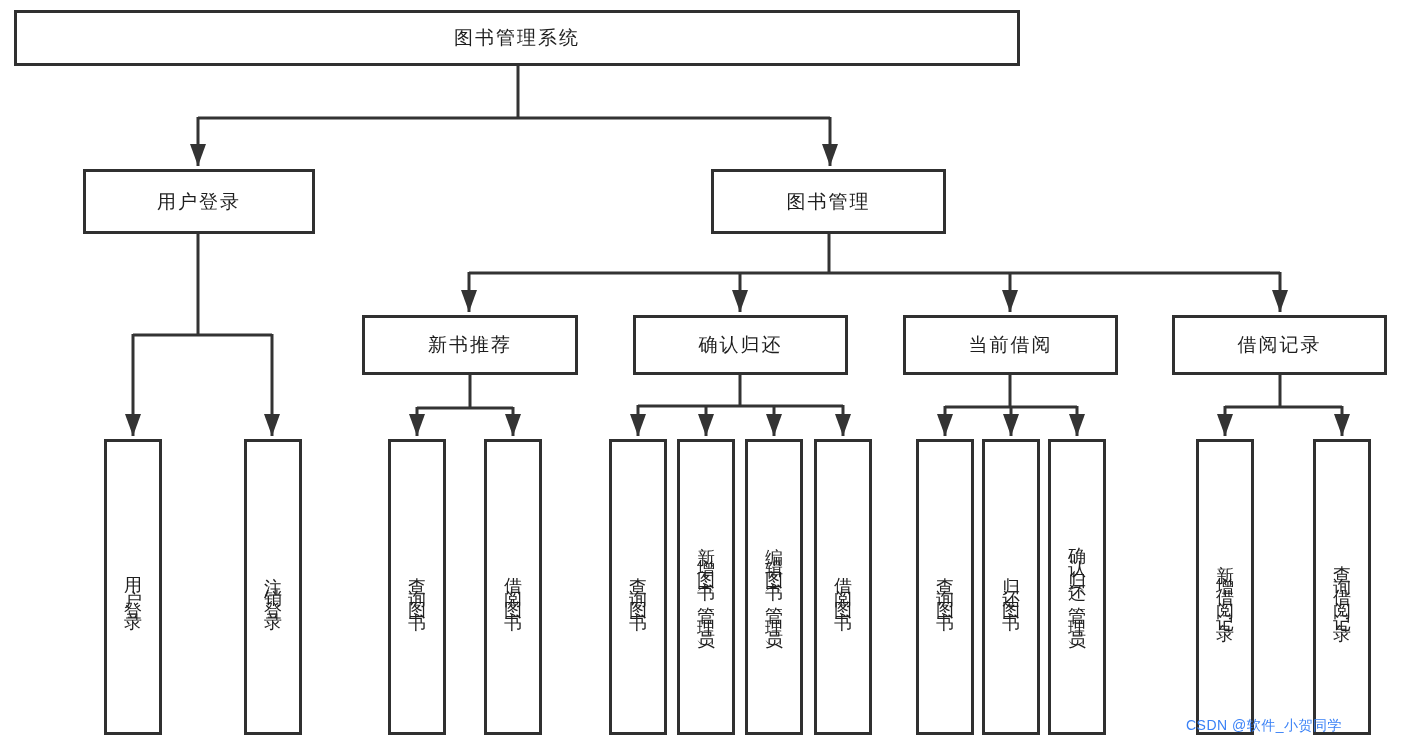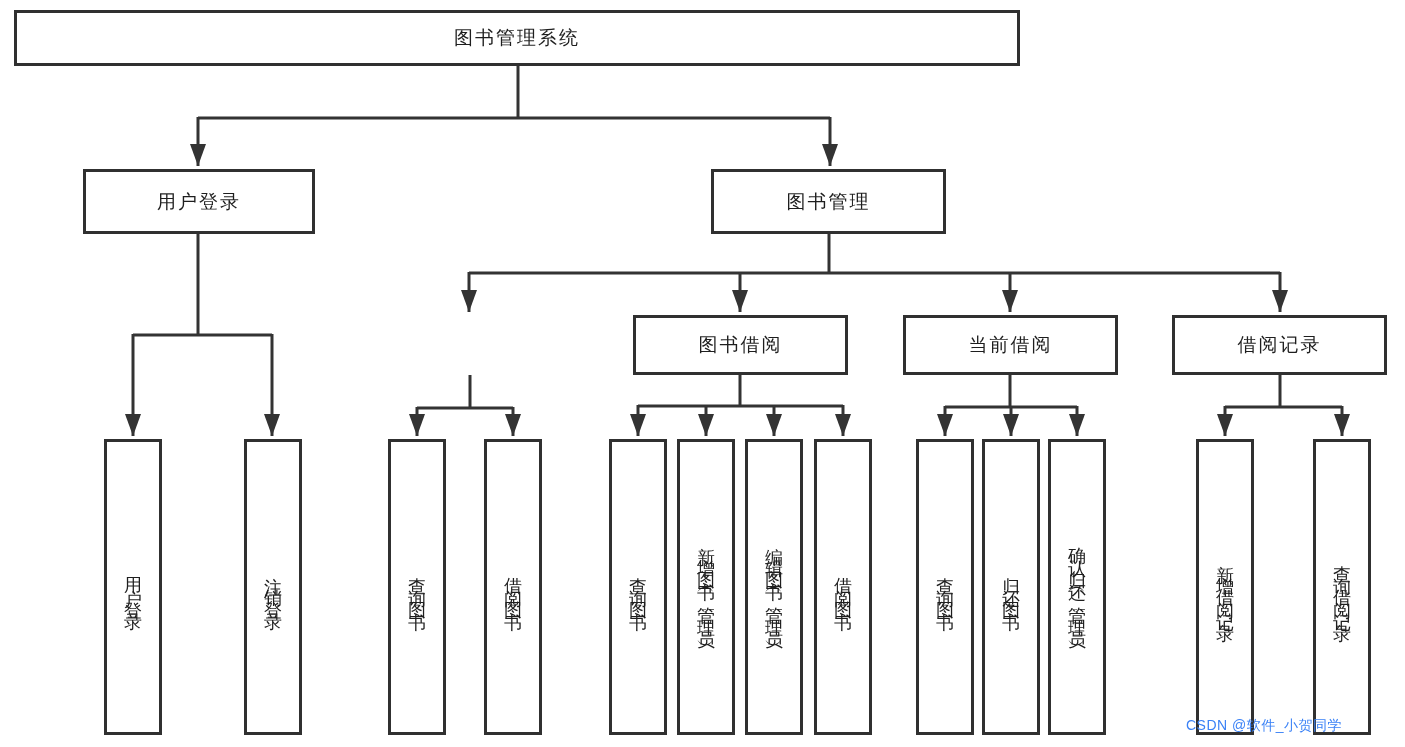--- a/index.html
+++ b/index.html
@@ -140,22 +140,25 @@
     <span>图书管理系统</span>
   </div>
 
   <div class="box hbox b-user">
     <span>用户登录</span>
   </div>
   <div class="box hbox b-mgmt">
     <span>图书管理</span>
   </div>
 
+  <div class="box hbox s-new">
+    <span>新书推荐</span>
+  </div>
   <div class="box hbox s-borrow">
-    <span>图书借阅</span>
+    <span>确认归还</span>
   </div>
   <div class="box hbox s-current">
     <span>当前借阅</span>
   </div>
   <div class="box hbox s-records">
     <span>借阅记录</span>
   </div>
 
   <div class="box vbox leaf l-a1">
     <span>用户登录</span>

